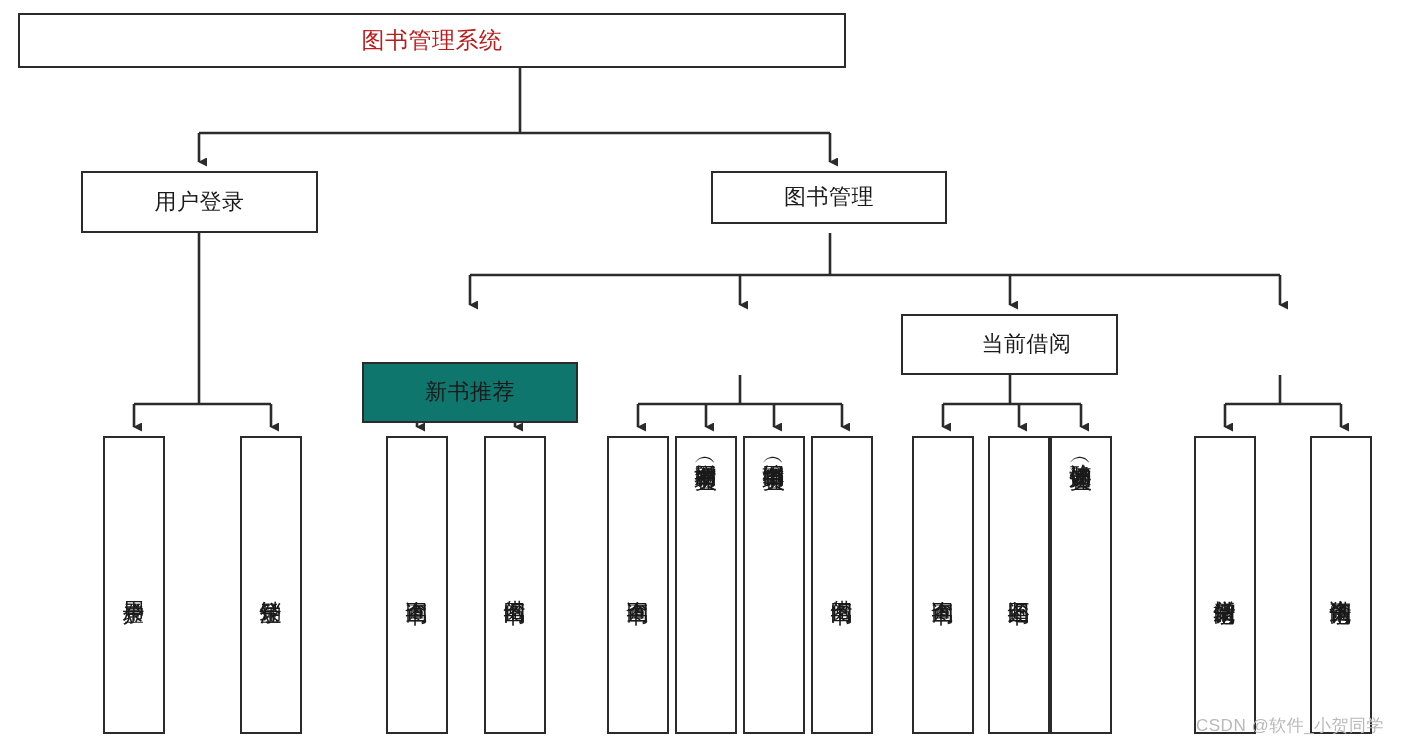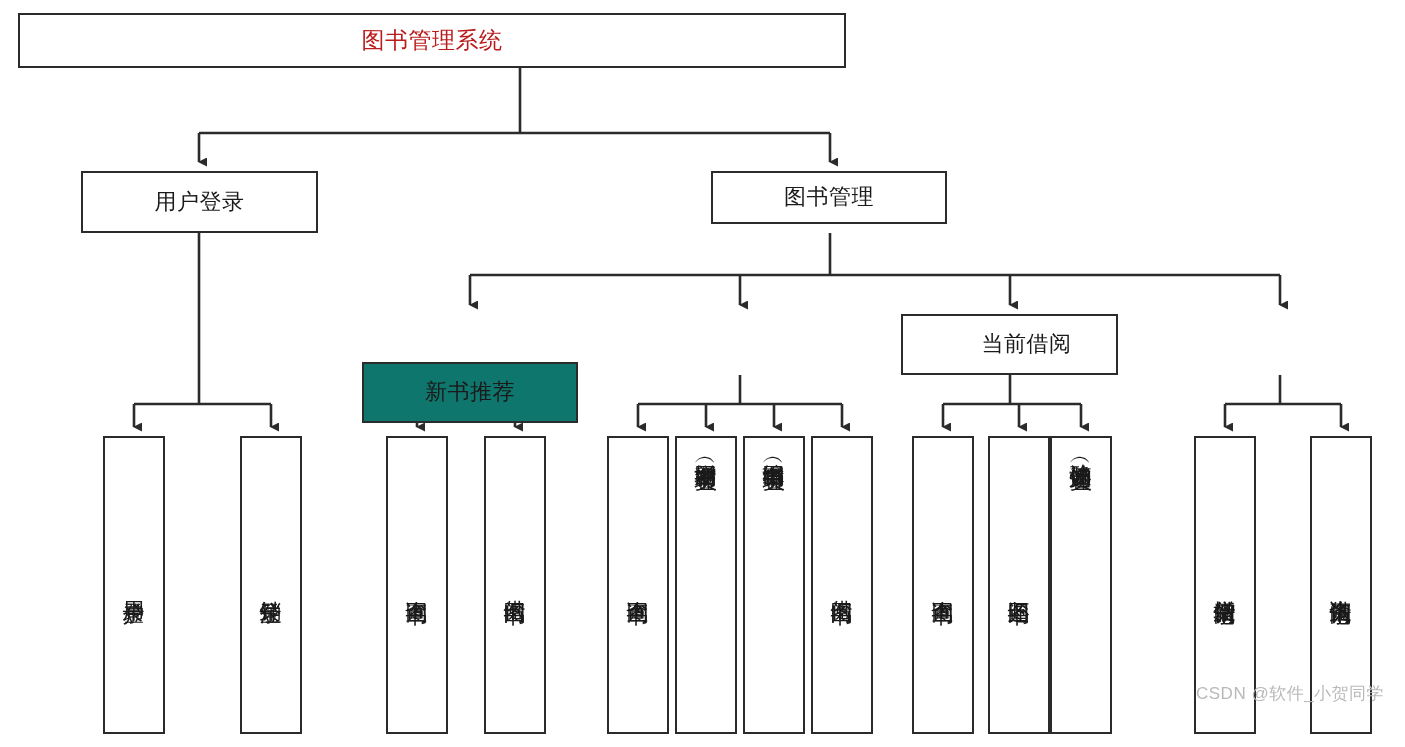--- a/index.html
+++ b/index.html
@@ -177,14 +177,14 @@
   <div class="node v" style="left: 1050px; top: 436px; width: 62px; height: 298px; border-color: rgb(43, 43, 43); background: rgb(255, 255, 255); color: rgb(26, 26, 26);">
     <span class="label">确认归还（管理员）</span>
   </div>
   <div class="node v mid" style="left: 1194px; top: 436px; width: 62px; height: 298px; border-color: rgb(43, 43, 43); background: rgb(255, 255, 255); color: rgb(26, 26, 26);">
     <span class="label">新增借阅记录</span>
   </div>
   <div class="node v mid" style="left: 1310px; top: 436px; width: 62px; height: 298px; border-color: rgb(43, 43, 43); background: rgb(255, 255, 255); color: rgb(26, 26, 26);">
     <span class="label">查询借阅记录</span>
   </div>
 
-  <div class="watermark" style="left: 1196px; top: 682px; color: rgb(185, 185, 185);">CSDN @软件_小贺同学</div>
+  <div class="watermark" style="left: 1196px; top: 714px; color: rgb(185, 185, 185);">CSDN @软件_小贺同学</div>
 </div>
 
 </body></html>

